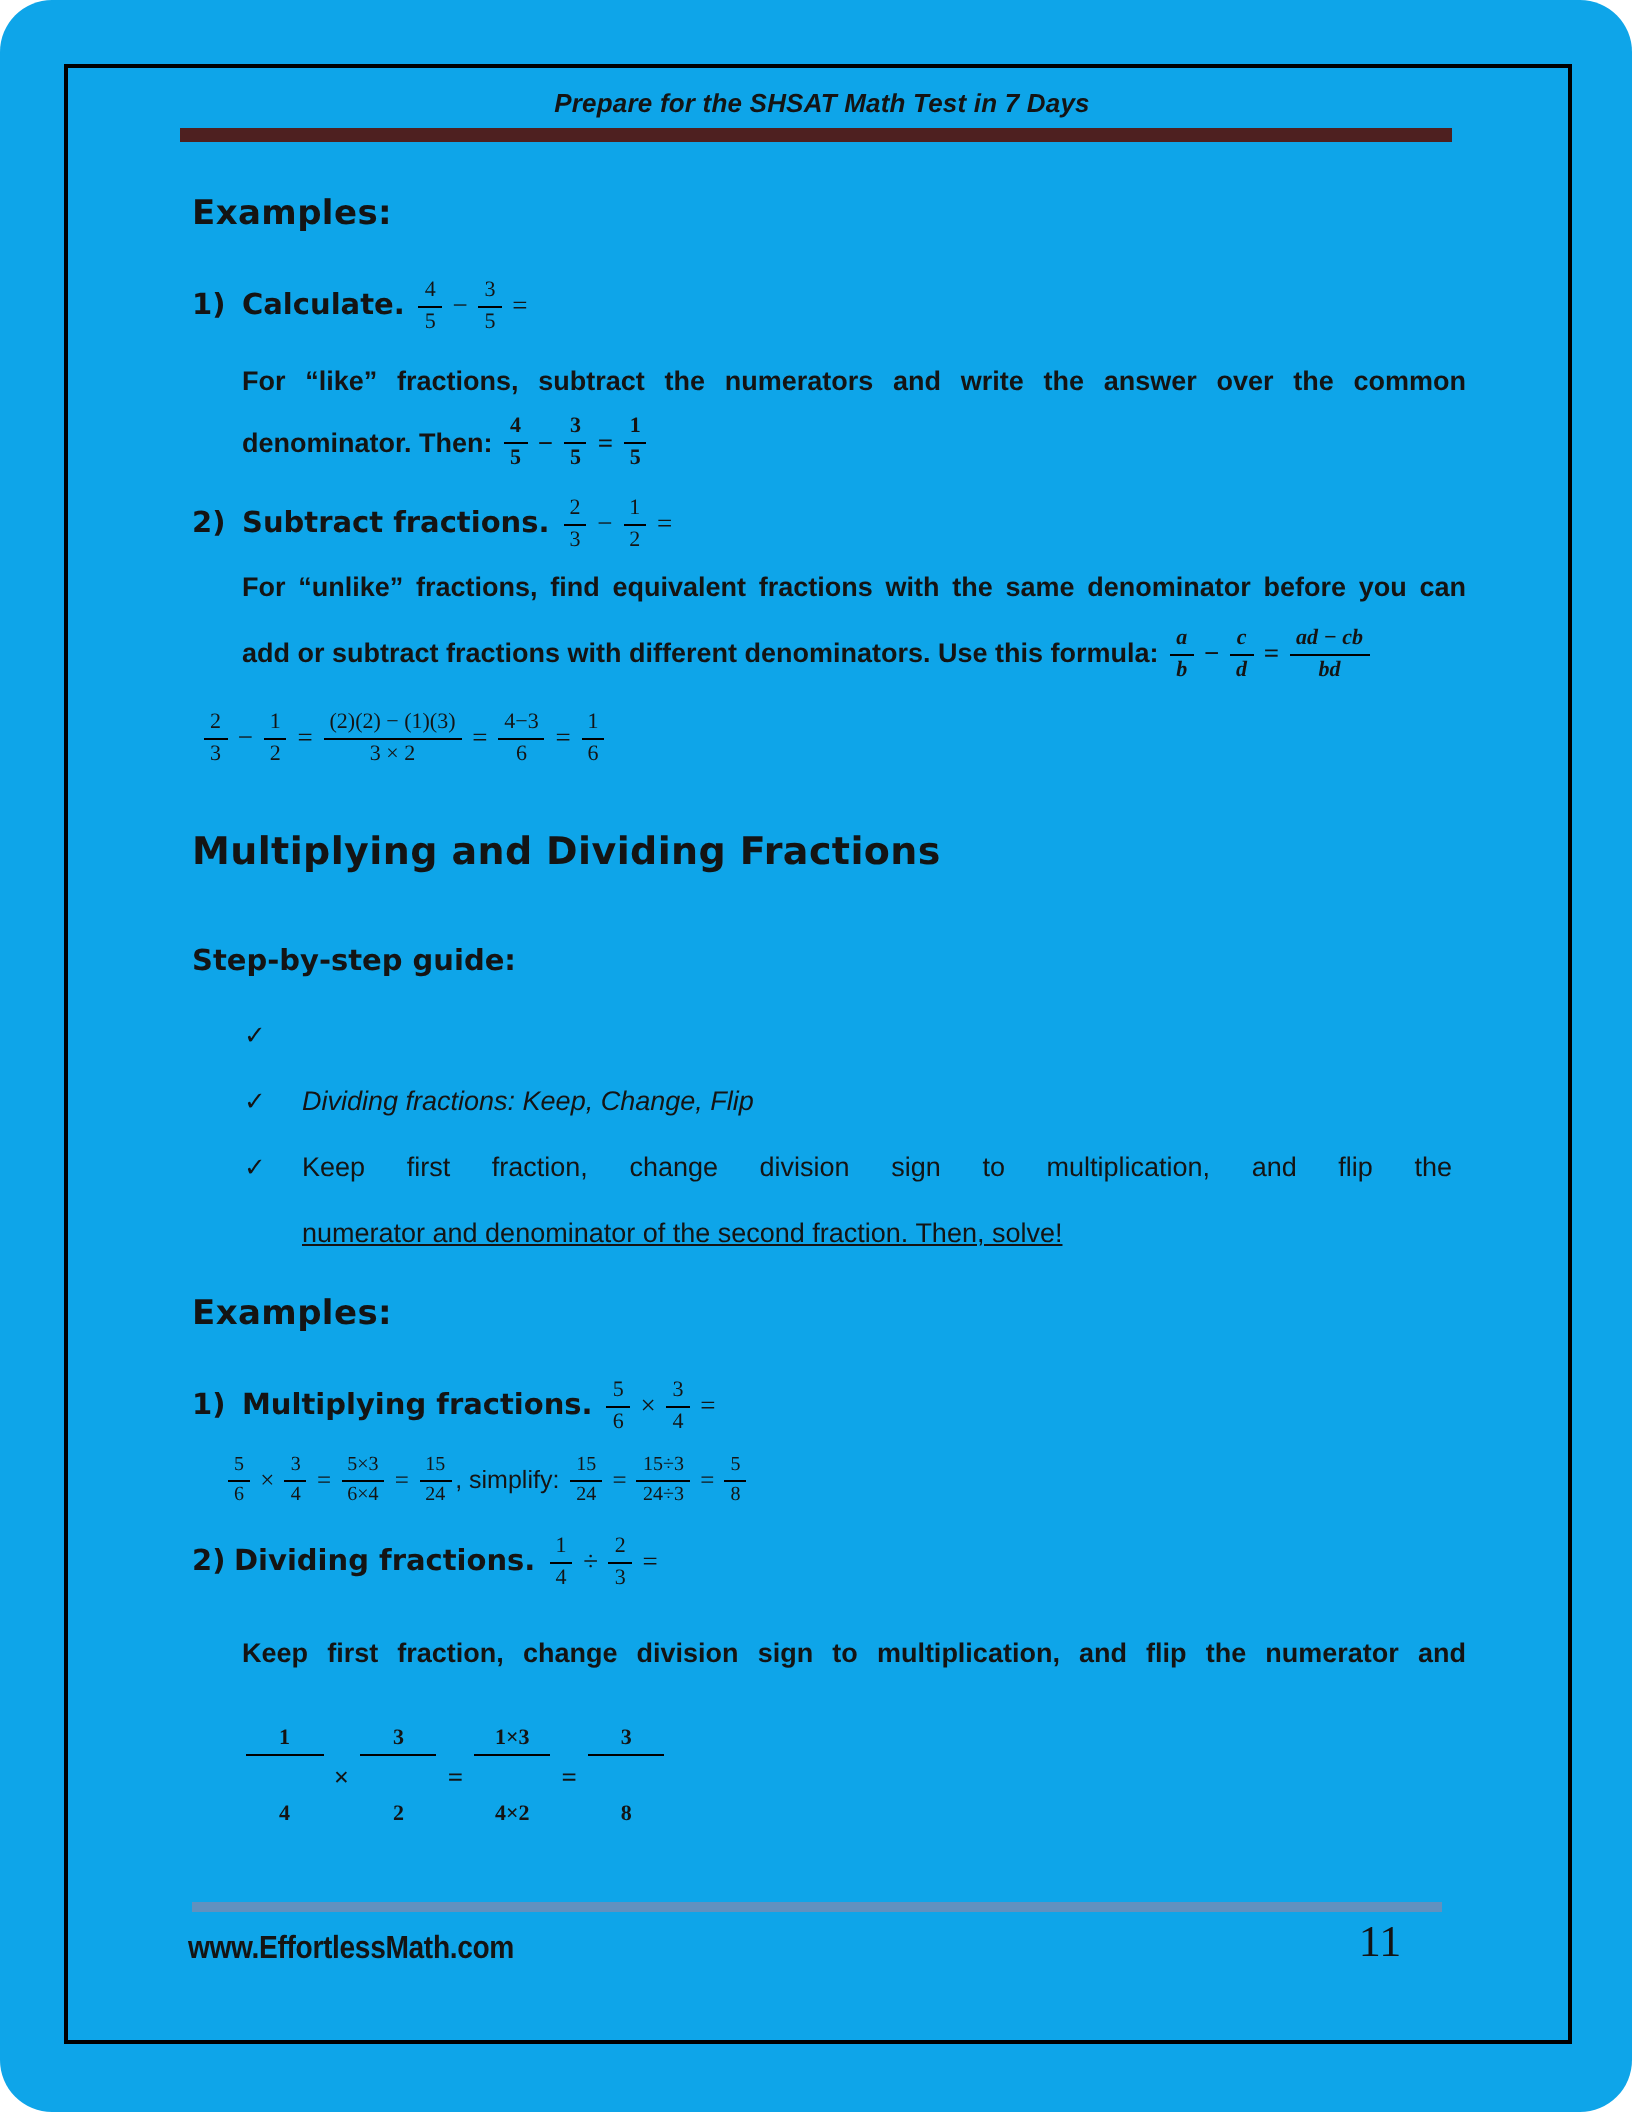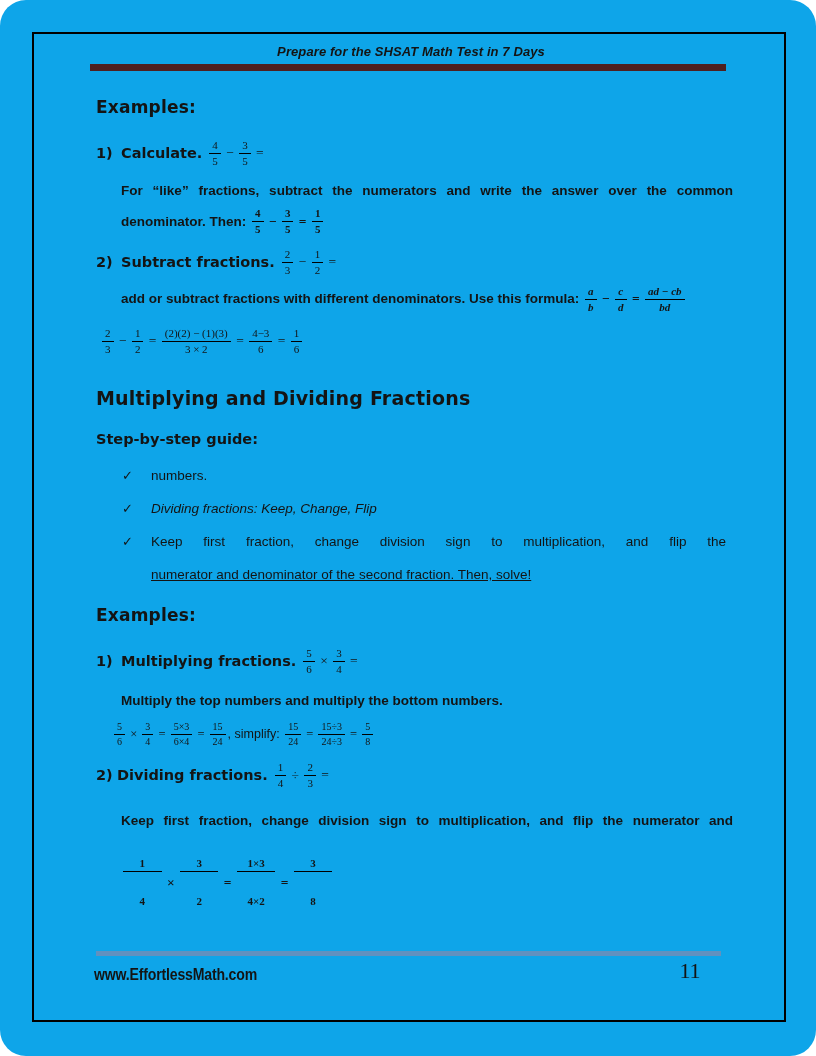--- a/index.html
+++ b/index.html
@@ -42,21 +42,21 @@
   .mtok{font-family:"Liberation Serif",serif;white-space:pre;vertical-align:middle;
         font-size:13.5px;}
   .mtok.sans{font-family:"Liberation Sans",sans-serif;font-size:13.5px;}
   .imath{white-space:nowrap;display:inline-flex;align-items:center;vertical-align:middle;}
   .m-small .frac{font-size:10px;}
   .m-small .mtok{font-size:12.5px;}
   .it{font-style:italic;}
 
   .sec-heading{margin-top:29px;font-family:"DejaVu Sans",sans-serif;font-weight:800;
                font-size:19px;letter-spacing:.2px;}
-  .guide-heading{margin-top:22px;font-family:"DejaVu Sans",sans-serif;font-weight:bold;
+  .guide-heading{margin-top:36px;font-family:"DejaVu Sans",sans-serif;font-weight:bold;
                  font-size:14.5px;}
 
   .bullets{margin-top:12px;}
   .bullet{display:flex;margin-left:26px;font-size:13.5px;}
   .bullet .check{width:29px;flex:none;font-size:13px;line-height:33px;}
   .bullet .btext{width:576px;}
   .bline{line-height:33px;}
 
   .footer-rule{position:absolute;left:96px;top:951px;width:625px;height:5px;
                background:var(--blue);}
@@ -127,20 +127,21 @@
           </span>
           <span class="mtok"> − </span>
           <span class="frac">
             <span class="fnum">1</span>
             <span class="fden">2</span>
           </span>
           <span class="mtok"> =</span>
         </span>
     </div>
     <div class="para" style="margin-top:0;">
+      <div class="pline jline">For “unlike” fractions, find equivalent fractions with the same denominator before you can</div>
       <div class="pline tall" style="min-height:38px;">
         <span>add or subtract fractions with different denominators. Use this formula: </span>
         <span class="imath">
             <span class="frac it">
               <span class="fnum">a</span>
               <span class="fden">b</span>
             </span>
             <span class="mtok"> − </span>
             <span class="frac it">
               <span class="fnum">c</span>
@@ -181,21 +182,20 @@
         </span>
       </div>
 
     <div class="sec-heading">Multiplying and Dividing Fractions</div>
     <div class="guide-heading">Step-by-step guide:</div>
 
     <div class="bullets">
       <div class="bullet">
         <span class="check">✓</span>
         <span class="btext">
-          <span class="bline" style="display:block;">numbers.</span>
         </span>
       </div>
       <div class="bullet">
         <span class="check">✓</span>
         <span class="btext">
           <span class="bline" style="display:block;font-style:italic;">Dividing fractions: Keep, Change, Flip</span>
         </span>
       </div>
       <div class="bullet">
         <span class="check">✓</span>
@@ -217,23 +217,20 @@
             <span class="fden">6</span>
           </span>
           <span class="mtok"> × </span>
           <span class="frac">
             <span class="fnum">3</span>
             <span class="fden">4</span>
           </span>
           <span class="mtok"> =</span>
         </span>
     </div>
-    <div class="para" style="margin-top:8px;">
-      <div class="pline">Multiply the top numbers and multiply the bottom numbers.</div>
-    </div>
     <div class="math-line work2 m-small">
         <span class="frac">
           <span class="fnum">5</span>
           <span class="fden">6</span>
         </span>
         <span class="mtok"> × </span>
         <span class="frac">
           <span class="fnum">3</span>
           <span class="fden">4</span>
         </span>

